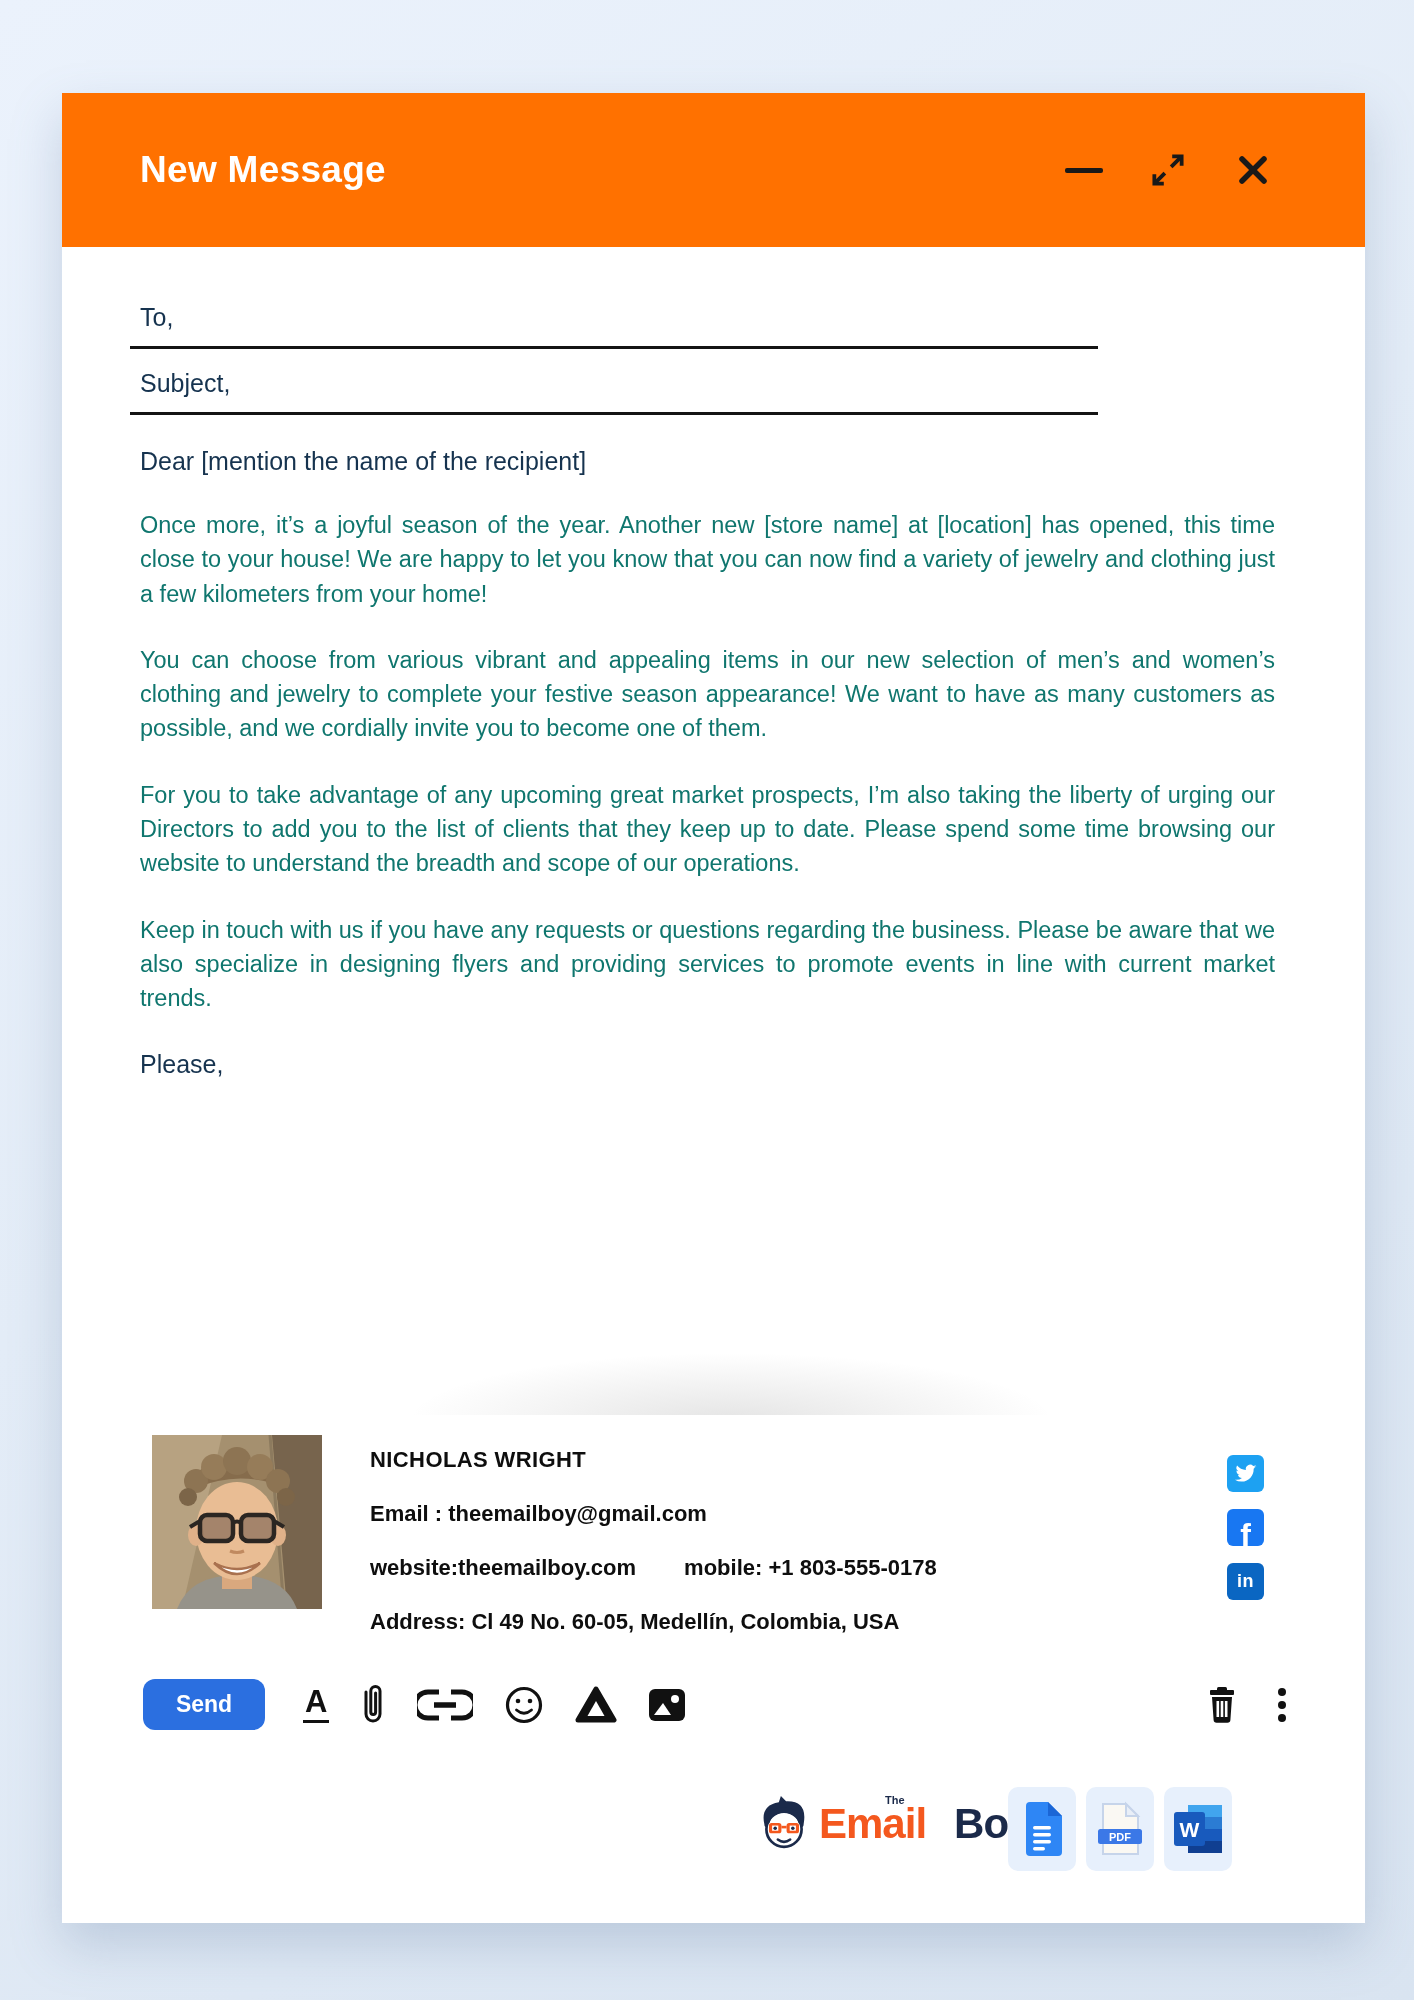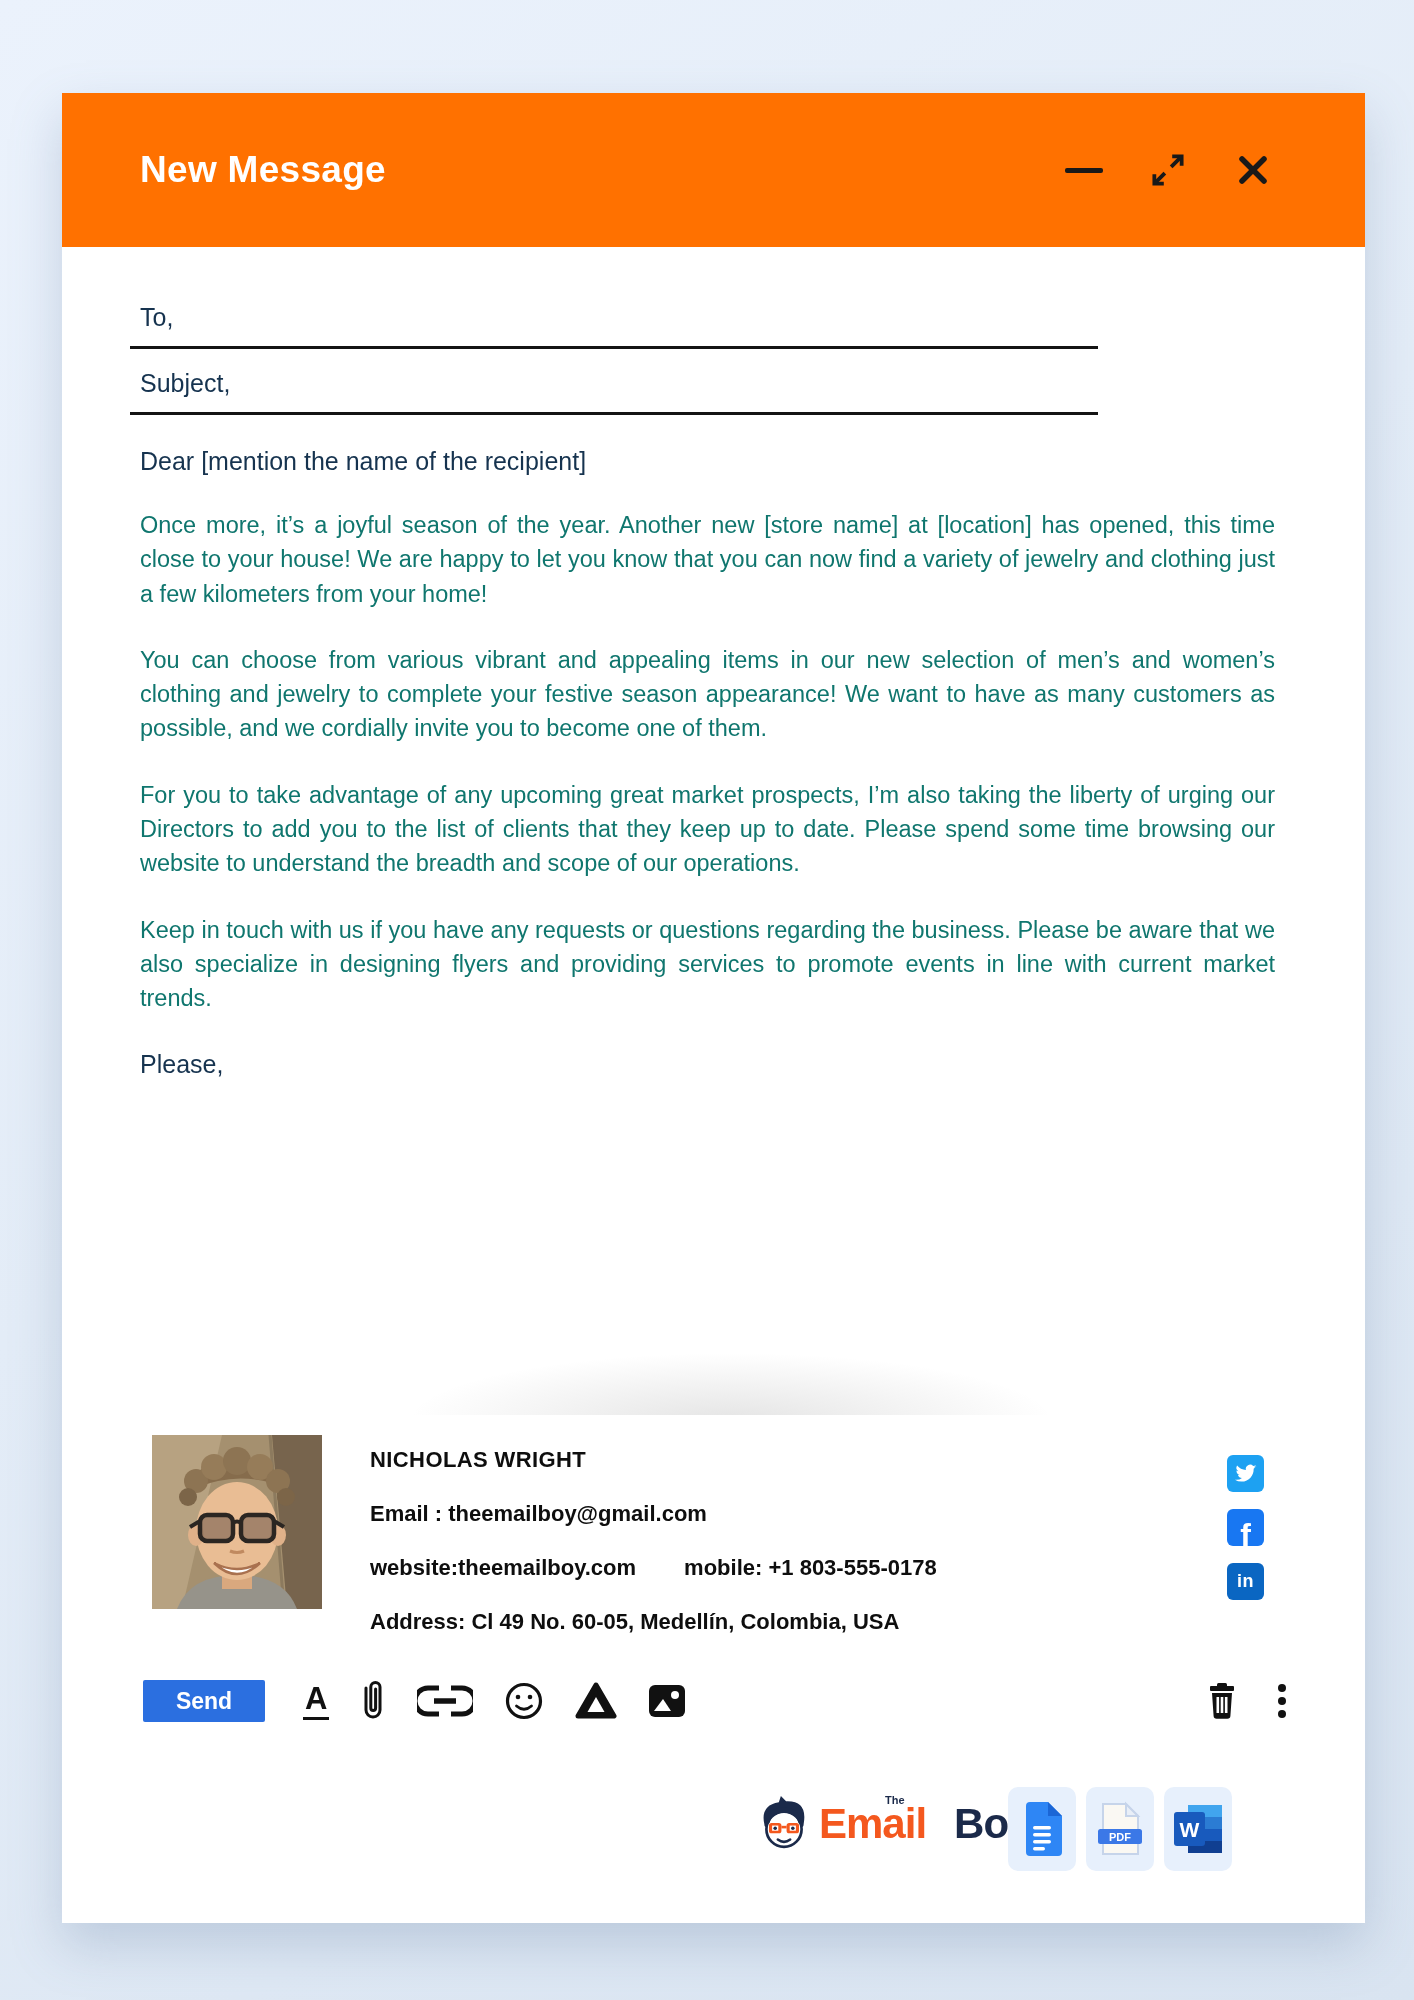--- a/index.html
+++ b/index.html
@@ -43,21 +43,21 @@
   .sig-name{font-size:22px;font-weight:700;letter-spacing:.4px;}
   .sig-line{margin-top:28px;font-size:22px;font-weight:600;}
   .sig-row{display:flex;gap:48px;}
   .sig-social{margin-left:auto;display:flex;flex-direction:column;gap:17px;padding-top:20px;}
   .social-btn{width:37px;height:37px;border-radius:6px;display:flex;align-items:center;justify-content:center;color:#fff;cursor:pointer;}
   .social-btn.fb{align-items:flex-end;overflow:hidden;}
   .fb-glyph{font-size:32px;font-weight:700;line-height:.92;margin-bottom:-4px;}
   .in-glyph{font-size:18px;font-weight:700;letter-spacing:.5px;}
   
   .toolbar{position:absolute;left:81px;right:78px;top:1586px;display:flex;align-items:center;}
-  .send{width:122px;height:42px;border-radius:2px;background:#2b6fe0;color:#fff;
+  .send{width:122px;height:51px;border-radius:12px;background:#2b6fe0;color:#fff;
         font-size:23px;font-weight:700;border:none;font-family:"Liberation Sans",sans-serif;cursor:pointer;}
   .tool-icons{display:flex;align-items:center;gap:31px;margin-left:38px;}
   .tool{display:flex;align-items:center;justify-content:center;cursor:pointer;}
   .fmt{font-size:31px;font-weight:700;color:#111;border-bottom:3.5px solid #111;line-height:1;padding:0 2px 3px;}
   .tool-right{margin-left:auto;display:flex;align-items:center;gap:40px;}
   
   .brand{position:absolute;left:693px;top:1702px;display:flex;align-items:center;}
   .brand-text{position:relative;margin-left:6px;font-weight:800;letter-spacing:-1px;line-height:1;}
   .brand-the{position:absolute;top:-8px;left:66px;font-size:11px;font-weight:700;color:#1b2a4a;letter-spacing:0;}
   .brand-email{font-size:42px;color:#f4581e;}

